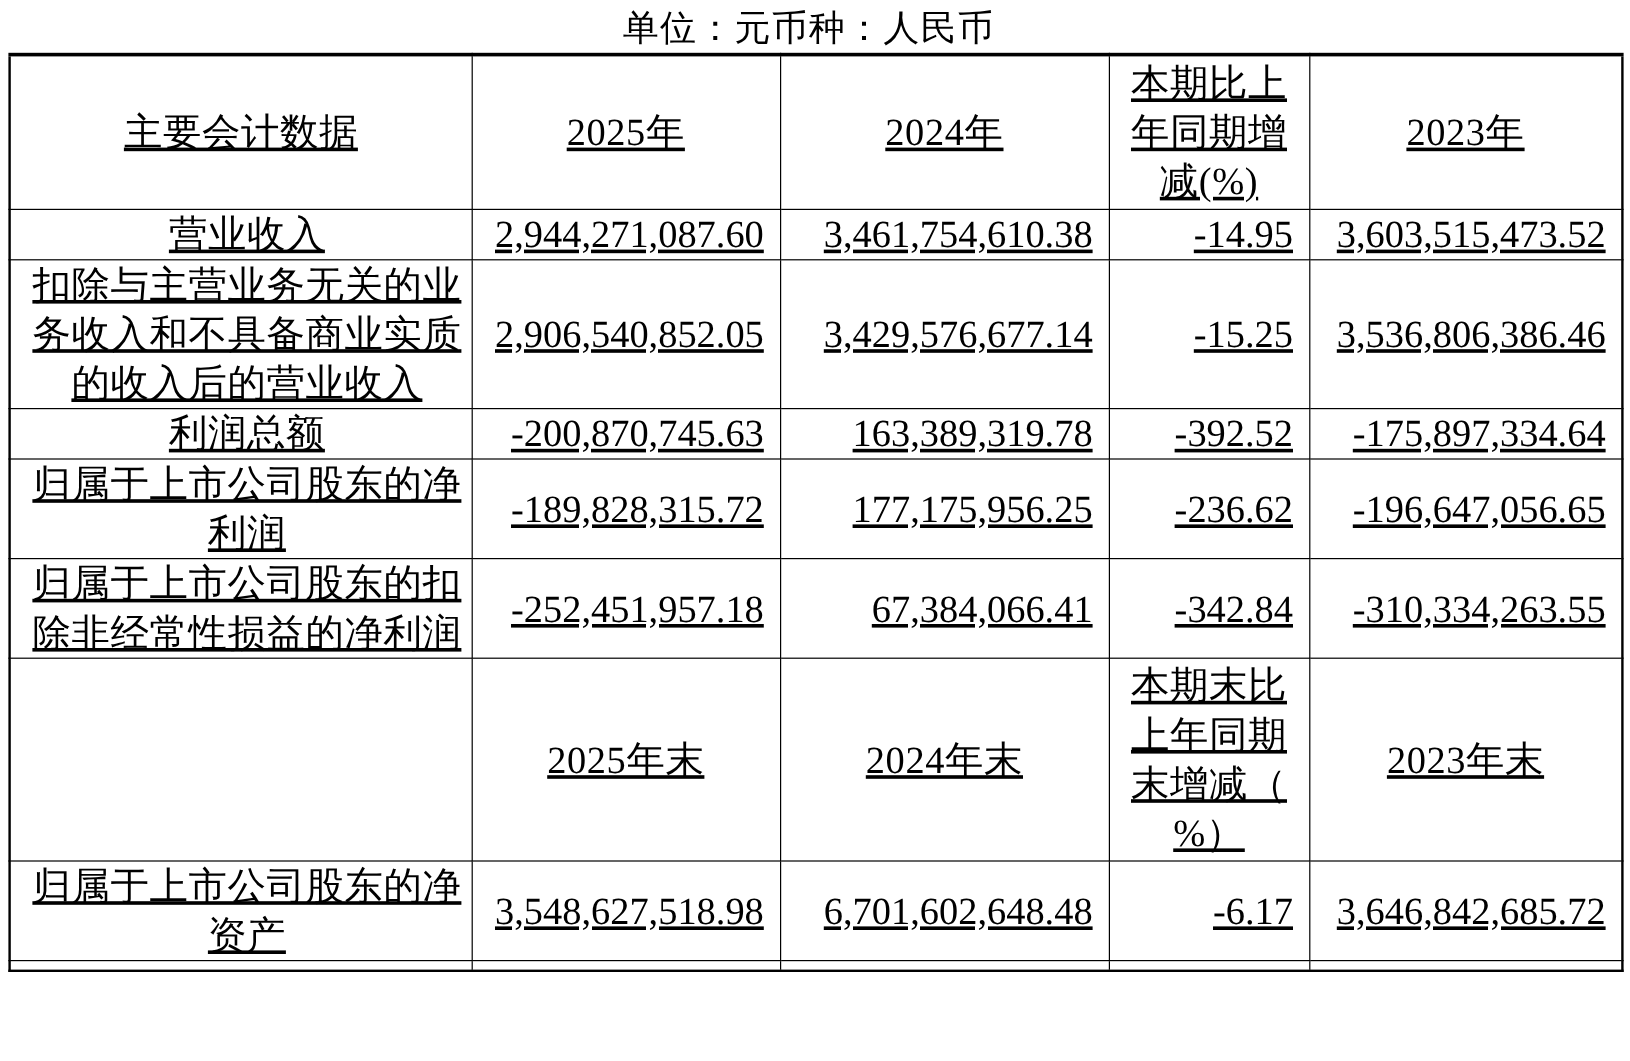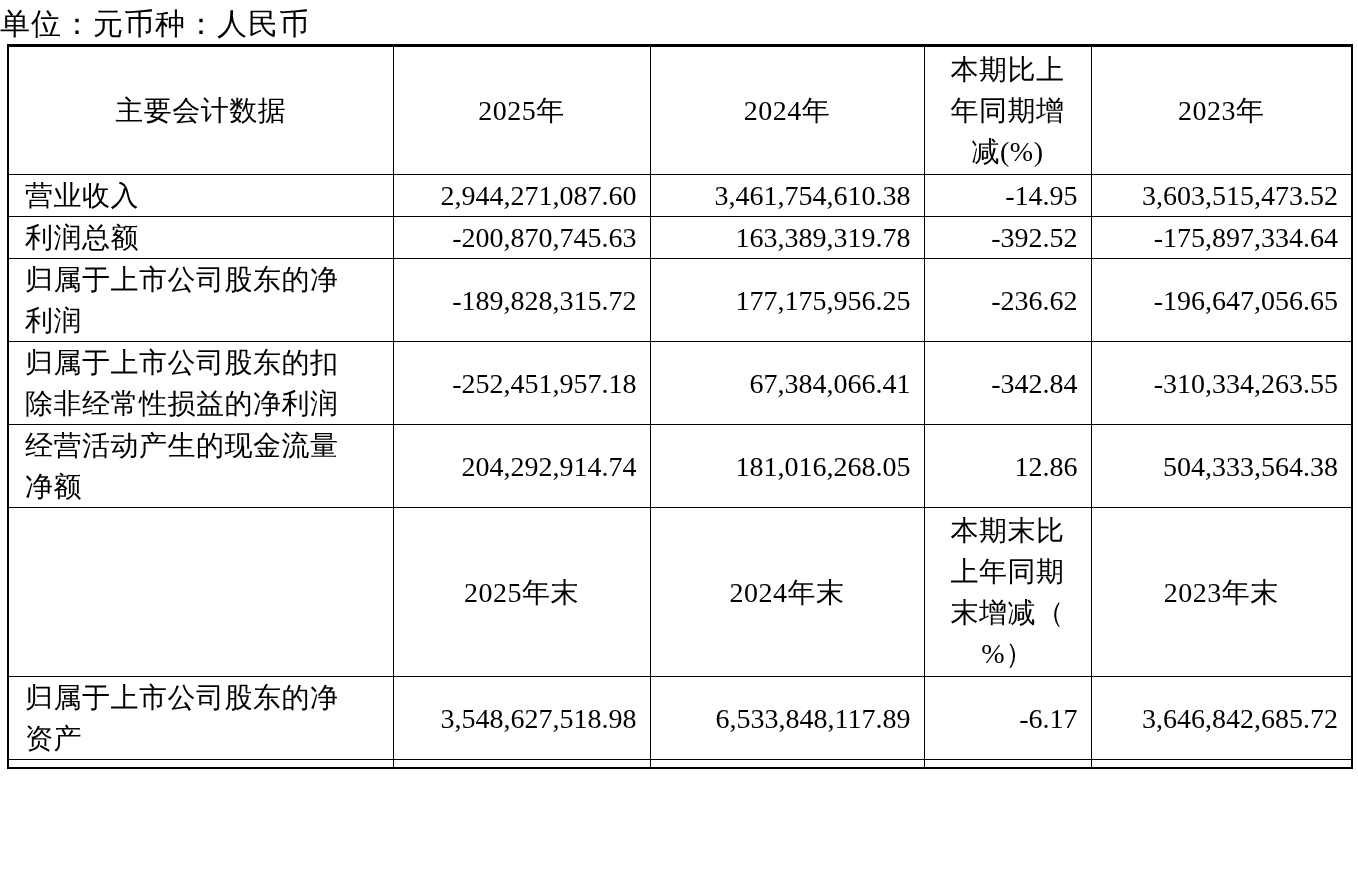--- a/index.html
+++ b/index.html
@@ -11,49 +11,50 @@
   body {
     width: 1358px;
     height: 884px;
     overflow: hidden;
     font-family: "Liberation Serif", "DejaVu Serif", serif;
   }
   .unit-note {
     margin-top: 4px;
     height: 40px;
     line-height: 40px;
-    text-align: left;
+    text-align: center;
     padding-right: 10px;
     font-size: 30px;
     letter-spacing: 1px;
   }
   table.fin {
     margin-left: 7px;
     width: 1344px;
     border-collapse: collapse;
     table-layout: fixed;
     border: 2px solid #000;
     border-top: 3px solid #000;
   }
   table.fin td {
     border: 1.5px solid #000;
-    font-size: 28px;
+    font-size: 32px;
     line-height: 41px;
     vertical-align: middle;
     white-space: pre-line;
     padding: 0;
     overflow: hidden;
+    text-decoration: underline;
   }
   tr.header td {
     text-align: center;
     padding: 2px 2px;
     letter-spacing: 0.5px;
   }
   tr.data td.c-label {
-    text-align: left;
+    text-align: center;
     padding-left: 16px;
     padding-right: 6px;
     letter-spacing: 0.5px;
   }
   tr.data td.c-num {
     text-align: right;
     padding-right: 13px;
   }
   tr.partial td {
     height: 7px;
@@ -84,20 +85,29 @@
         <td class="c-num">2023年</td>
       </tr>
       <tr class="data">
         <td class="c-label">营业收入</td>
         <td class="c-num">2,944,271,087.60</td>
         <td class="c-num">3,461,754,610.38</td>
         <td class="c-num">-14.95</td>
         <td class="c-num">3,603,515,473.52</td>
       </tr>
       <tr class="data">
+        <td class="c-label">扣除与主营业务无关的业
+务收入和不具备商业实质
+的收入后的营业收入</td>
+        <td class="c-num">2,906,540,852.05</td>
+        <td class="c-num">3,429,576,677.14</td>
+        <td class="c-num">-15.25</td>
+        <td class="c-num">3,536,806,386.46</td>
+      </tr>
+      <tr class="data">
         <td class="c-label">利润总额</td>
         <td class="c-num">-200,870,745.63</td>
         <td class="c-num">163,389,319.78</td>
         <td class="c-num">-392.52</td>
         <td class="c-num">-175,897,334.64</td>
       </tr>
       <tr class="data">
         <td class="c-label">归属于上市公司股东的净
 利润</td>
         <td class="c-num">-189,828,315.72</td>
@@ -106,43 +116,35 @@
         <td class="c-num">-196,647,056.65</td>
       </tr>
       <tr class="data">
         <td class="c-label">归属于上市公司股东的扣
 除非经常性损益的净利润</td>
         <td class="c-num">-252,451,957.18</td>
         <td class="c-num">67,384,066.41</td>
         <td class="c-num">-342.84</td>
         <td class="c-num">-310,334,263.55</td>
       </tr>
-      <tr class="data">
-        <td class="c-label">经营活动产生的现金流量
-净额</td>
-        <td class="c-num">204,292,914.74</td>
-        <td class="c-num">181,016,268.05</td>
-        <td class="c-num">12.86</td>
-        <td class="c-num">504,333,564.38</td>
-      </tr>
       <tr class="header">
         <td class="c-label"></td>
         <td class="c-num">2025年末</td>
         <td class="c-num">2024年末</td>
         <td class="c-num">本期末比
 上年同期
 末增减（
 %）</td>
         <td class="c-num">2023年末</td>
       </tr>
       <tr class="data">
         <td class="c-label">归属于上市公司股东的净
 资产</td>
         <td class="c-num">3,548,627,518.98</td>
-        <td class="c-num">6,533,848,117.89</td>
+        <td class="c-num">6,701,602,648.48</td>
         <td class="c-num">-6.17</td>
         <td class="c-num">3,646,842,685.72</td>
       </tr>
       <tr class="partial">
         <td class="c-label"></td>
         <td class="c-num"></td>
         <td class="c-num"></td>
         <td class="c-num"></td>
         <td class="c-num"></td>
       </tr>

